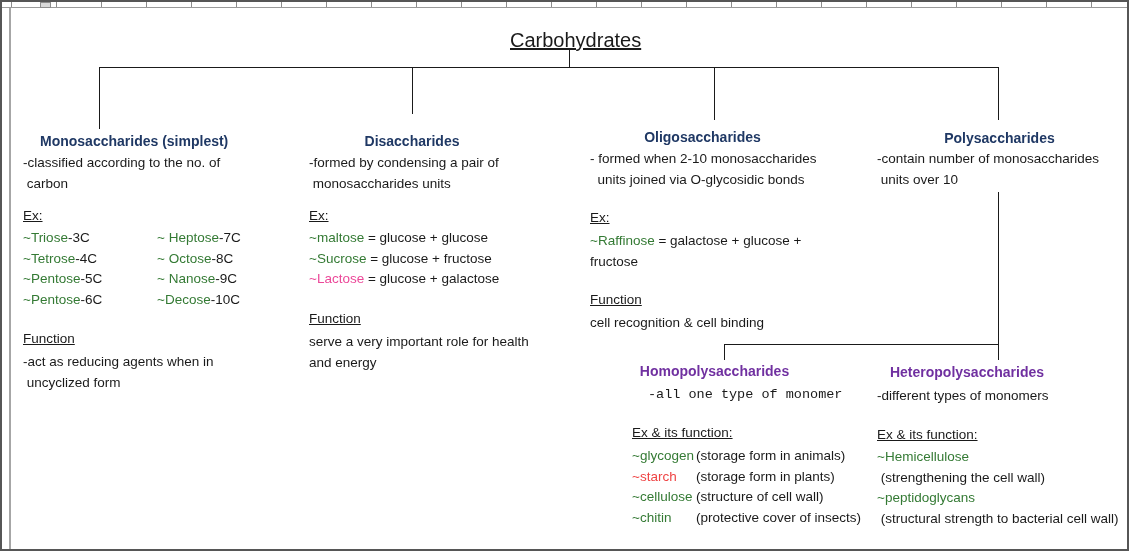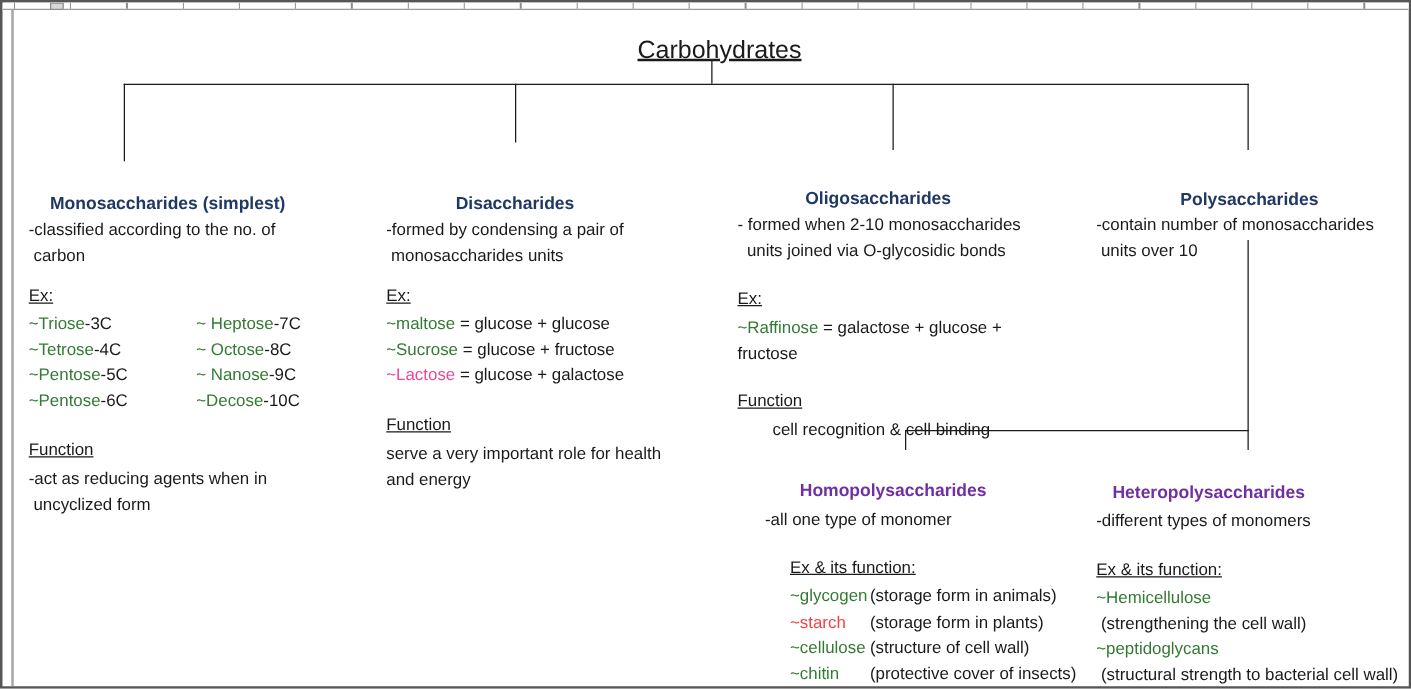--- a/index.html
+++ b/index.html
@@ -17,21 +17,21 @@
     background-position:10px 0;
   }
   .anchorbox{position:absolute;left:38px;top:0;width:11px;height:6px;background:#d9d9d9;border:1px solid #8c8c8c;box-sizing:border-box;}
   .leftline{position:absolute;left:7px;top:6px;bottom:0;width:2px;background:#a6a6a6;}
   
   .hline,.vline{position:absolute;background:#1a1a1a;}
   .hline{height:1px;}
   .vline{width:1px;}
   
   .line{white-space:pre;line-height:20.7px;}
-  .block{position:absolute;margin-top:21px;}
+  .block{position:absolute;}
   .u{text-decoration:underline;}
   .navy{font-weight:bold;font-size:14px;}
   .purple{font-weight:bold;font-size:14px;}
   .green{}
   .ctr{text-align:center;}
   .exrow{white-space:pre;line-height:20.7px;}
   .namecol{display:inline-block;min-width:64px;}
   .title{position:absolute;font-size:20px;}
 </style>
 </head>
@@ -101,32 +101,32 @@
   <div class="block" style="left:588px;top:147px;">
     <div class="line">- formed when 2-10 monosaccharides</div>
     <div class="line">  units joined via O-glycosidic bonds</div>
   </div>
   <div class="block u" style="left:588px;top:208px;">Ex:</div>
   <div class="block" style="left:588px;top:229px;">
     <div class="exrow"><span class="green" style="color:#347a34;">~Raffinose</span><span> = galactose + glucose +</span></div>
     <div class="exrow">fructose</div>
   </div>
   <div class="block u" style="left:588px;top:290px;">Function</div>
-  <div class="block" style="left:616px;top:311px;">
+  <div class="block" style="left:588px;top:311px;">
     <div class="line">cell recognition &amp; cell binding</div>
   </div>
 
   <div class="block navy ctr" style="left:875px;top:128px;width:245px;color:#1f3864;">Polysaccharides</div>
   <div class="block" style="left:875px;top:147px;">
     <div class="line">-contain number of monosaccharides</div>
     <div class="line"> units over 10</div>
   </div>
 
   <div class="block purple ctr" style="left:630px;top:361px;width:165px;color:#7030a0;">Homopolysaccharides</div>
-  <div class="block line" style="left:610px;top:383px;">-all one type of monomer</div>
+  <div class="block line" style="left:646px;top:383px;font-family:Liberation Mono, monospace;">-all one type of monomer</div>
   <div class="block u" style="left:630px;top:423px;">Ex &amp; its function:</div>
   <div class="block" style="left:630px;top:444px;">
     <div class="exrow"><span class="namecol green" style="color:#347a34;">~glycogen</span><span>(storage form in animals)</span></div>
     <div class="exrow"><span class="namecol green" style="color:#ef4444;">~starch</span><span>(storage form in plants)</span></div>
     <div class="exrow"><span class="namecol green" style="color:#347a34;">~cellulose</span><span>(structure of cell wall)</span></div>
     <div class="exrow"><span class="namecol green" style="color:#347a34;">~chitin</span><span>(protective cover of insects)</span></div>
   </div>
 
   <div class="block purple ctr" style="left:875px;top:362px;width:180px;color:#7030a0;">Heteropolysaccharides</div>
   <div class="block line" style="left:875px;top:384px;">-different types of monomers</div>

